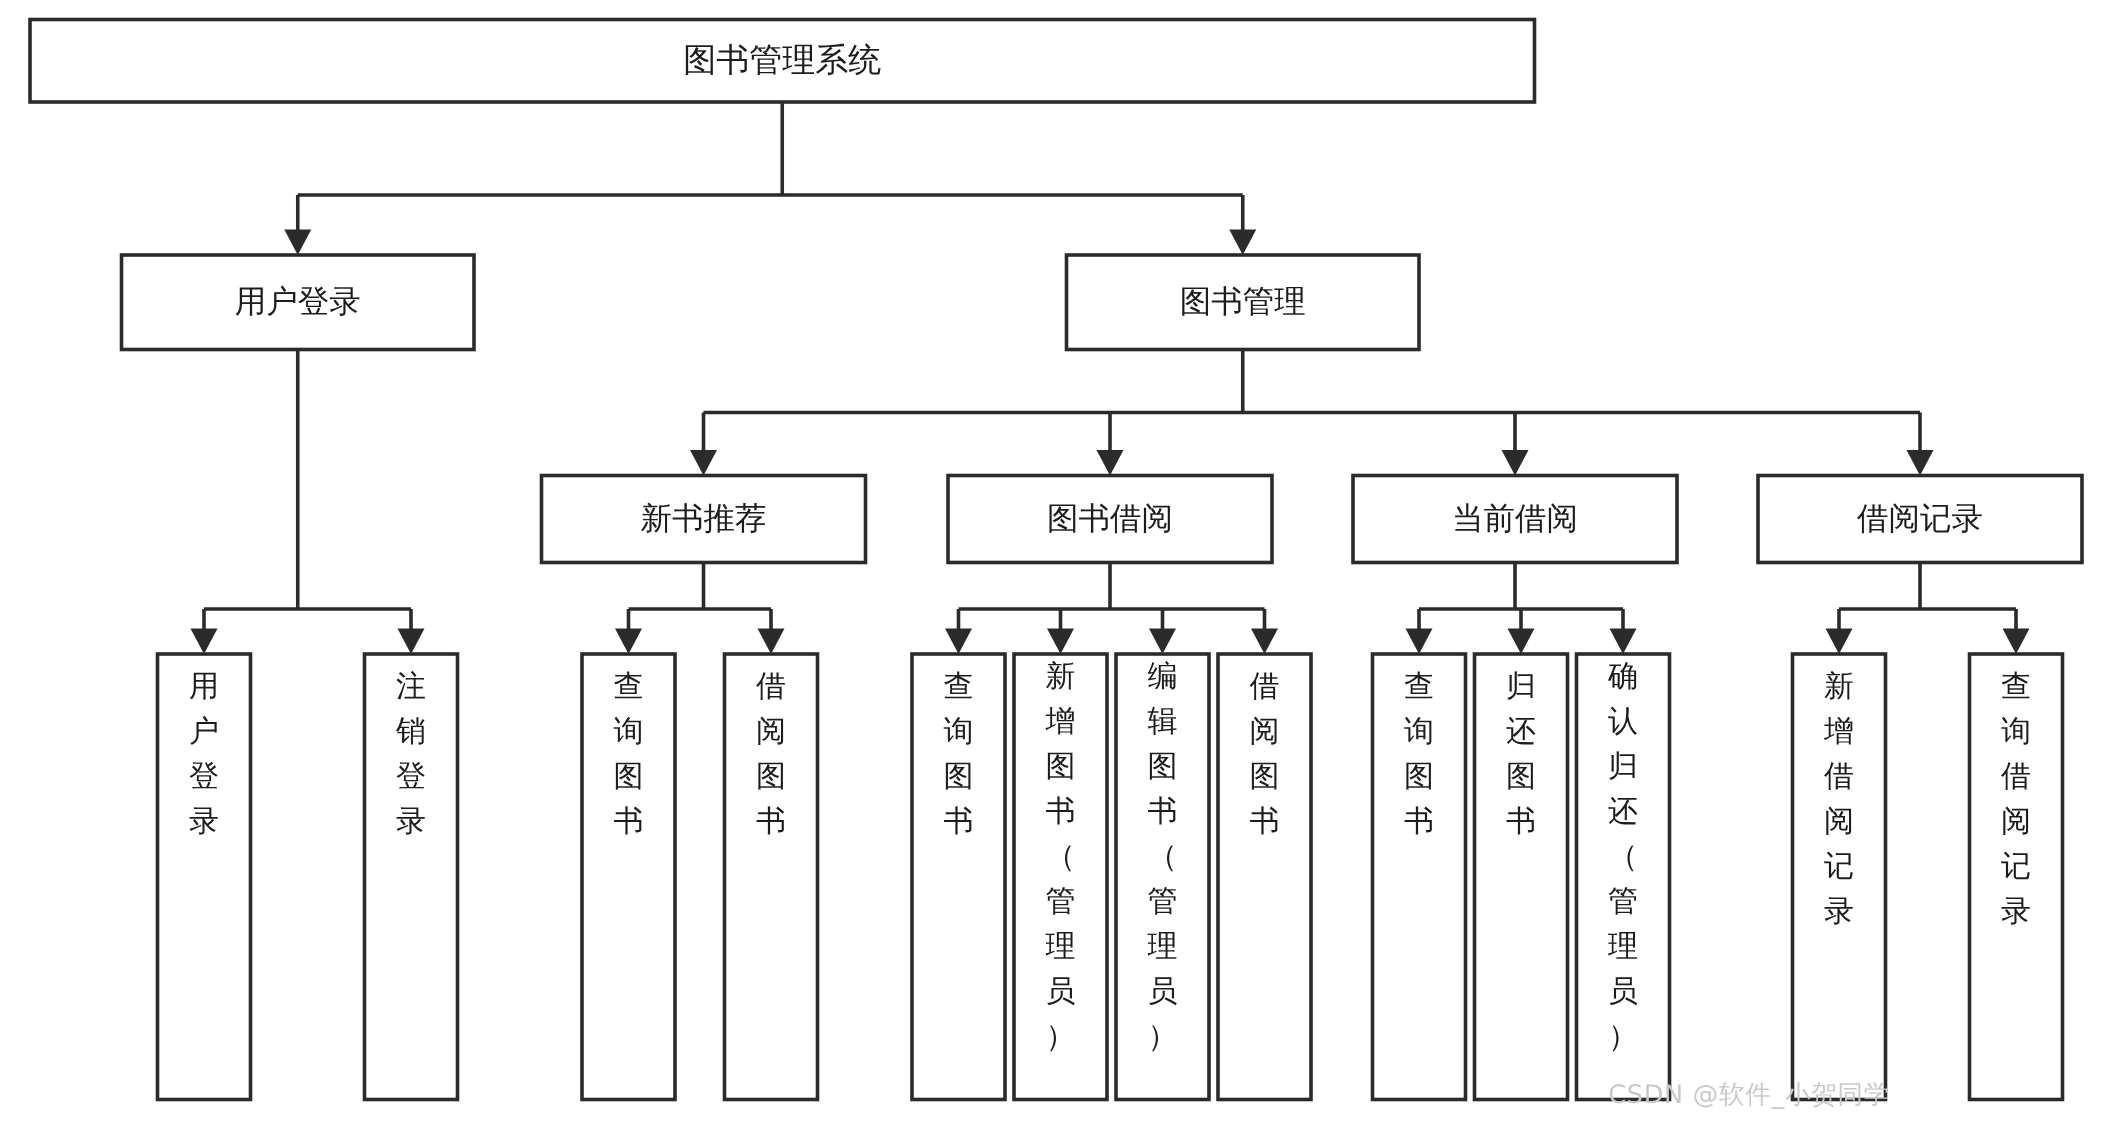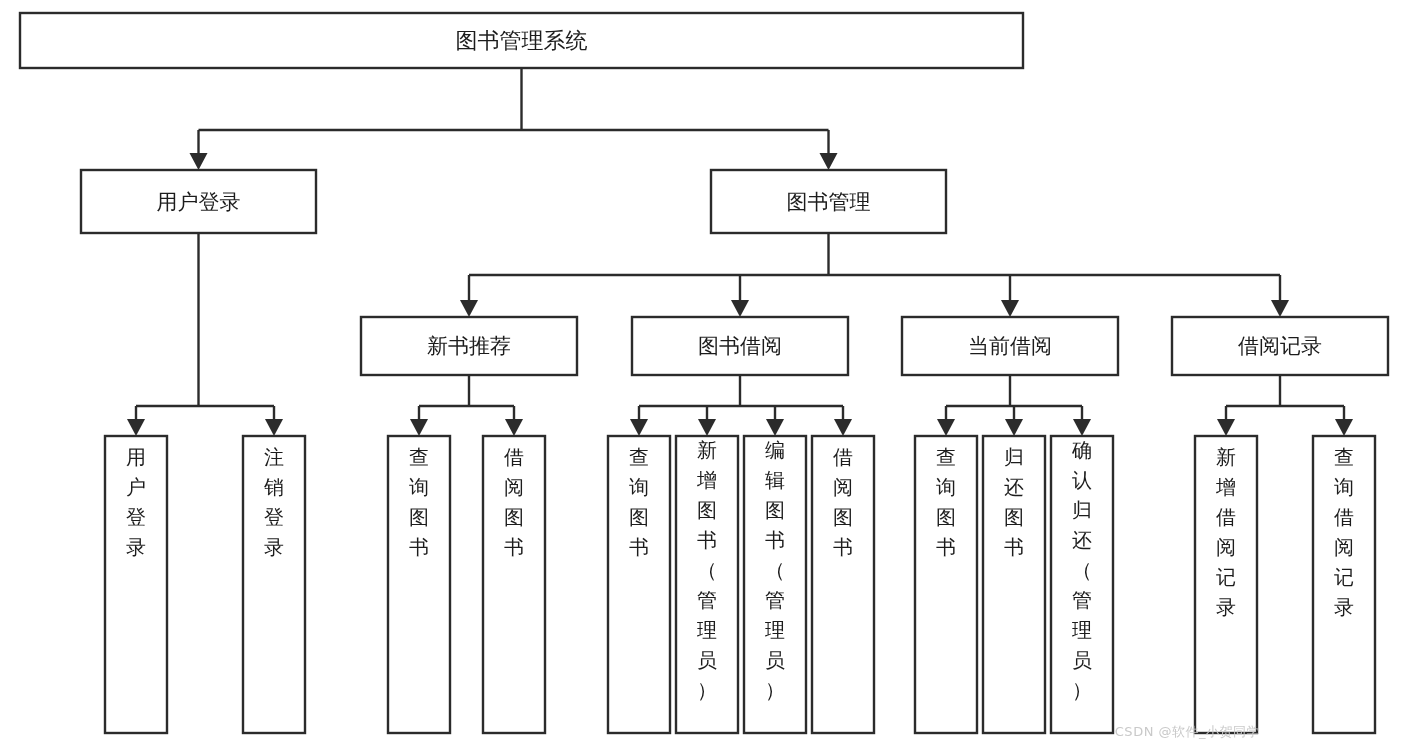--- a/index.html
+++ b/index.html
@@ -54,21 +54,21 @@
   }
   .edge-arrow {
     fill: #2b2b2b;
     stroke: none;
   }
   .watermark {
     position: absolute;
     right: 8px;
     bottom: 6px;
     font-family: "DejaVu Sans", "Liberation Sans", sans-serif;
-    font-size: 13px;
+    font-size: 17px;
     color: #c9c9c9;
     letter-spacing: 0.5px;
     white-space: nowrap;
     pointer-events: none;
   }
 </style>
 </head>
 <body>
 
 <div id="diagram-root">

